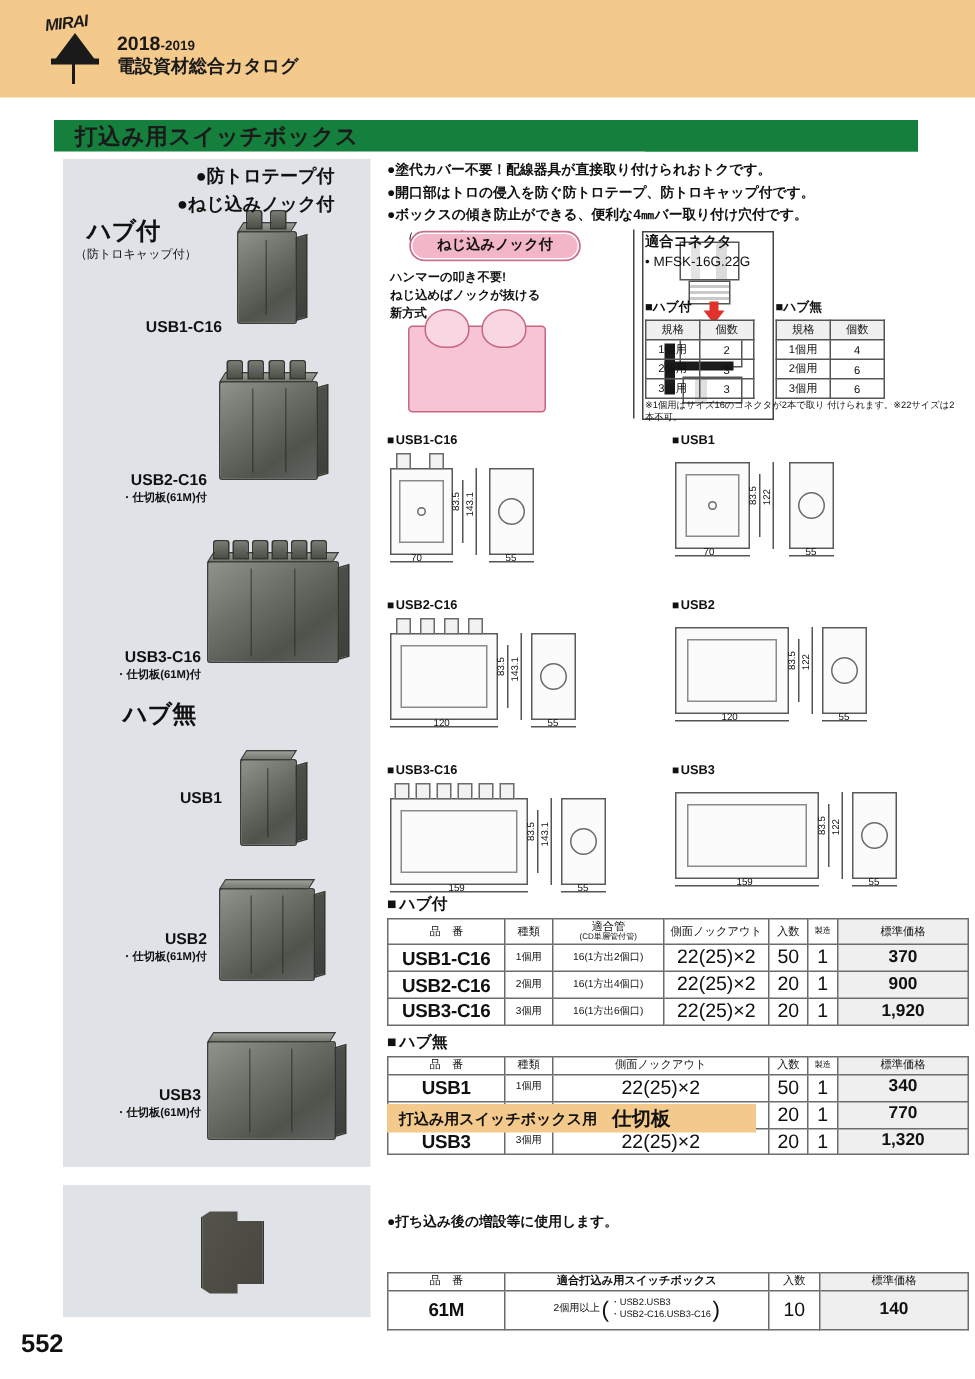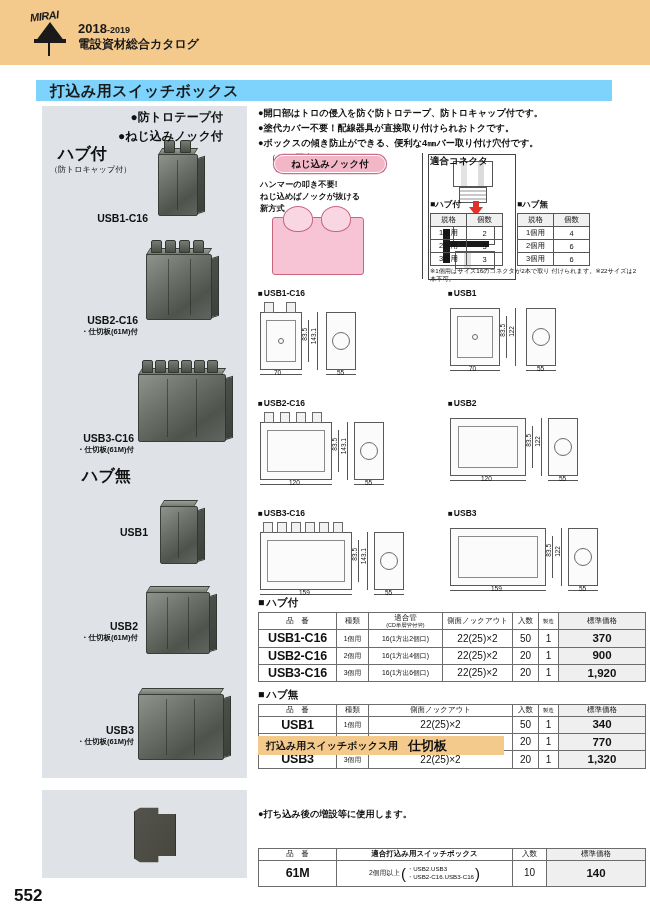--- a/index.html
+++ b/index.html
@@ -38,21 +38,21 @@
   .logo-year small { font-size:9px; }
   .logo-sub { font-size:12px; font-weight:bold; color:#1a1a1a; line-height:1.2; }
   .header-title {
     position:absolute; right:40px; top:16px;
     font-size:24px; font-weight:bold; color:#1a1a1a; letter-spacing:1px;
   }
 
   
   .sect-bar {
     position:absolute; left:36px; top:80px; width:576px; height:21px;
-    background:#7dd3fc;
+    background:#15803d;
   }
   .sect-bar .txt {
     position:absolute; left:14px; top:2px;
     font-size:15px; font-weight:bold; color:#1a1a1a; letter-spacing:0.5px;
   }
   .sect-bar-green {
     position:absolute; left:430px; top:80px; width:182px; height:21px;
     background:#0d9e4a;
   }
   .pse-badge {
@@ -235,21 +235,21 @@
   }
   table.data thead th { background:#ffffff; font-size:7.5px;margin-top:10px; }
   table.data td.model {
     font-size:12.5px; font-weight:bold; letter-spacing:-0.2px;
   }
   table.data td.price {
     font-size:11.5px; font-weight:bold; background:#efefef;
   }
   table.data th.pricehdr { background:#efefef; }
   table.data td.tiny { font-size:6.8px; }
-  table.data td.sm { font-size:10px; }
+  table.data td.sm { font-size:13px; }
   .hdr-sub { display:block; font-size:5.4px; line-height:1.05; }
 
   
   .sect-bar2 {
     position:absolute; left:258px; top:736px; width:246px; height:19px;
     background:#f4c98c;
   }
   .sect-bar2 .t1 { position:absolute; left:8px; top:3px; font-size:10px; font-weight:bold; color:#111; }
   .sect-bar2 .t2 { position:absolute; left:150px; top:1px; font-size:13px; font-weight:bold; color:#111; }
   .bottom-note {
@@ -387,22 +387,22 @@
   <div class="photo-panel-2">
     <div class="plate-img"></div>
   </div>
 
   <div class="left-bullets">
     <div>●防トロテープ付</div>
     <div>●ねじ込みノック付</div>
   </div>
 
   <div class="right-bullets">
+    <div>●塗代カバー不要！配線器具が直接取り付けられおトクです。</div>
     <div>●開口部はトロの侵入を防ぐ防トロテープ、防トロキャップ付です。</div>
-    <div>●塗代カバー不要！配線器具が直接取り付けられおトクです。</div>
     <div>●ボックスの傾き防止ができる、便利な4㎜バー取り付け穴付です。</div>
     <div class="indent">（ビス固定不要）</div>
   </div>
 
   <div class="knock-zone">
     <div class="knock-pill">
       <div class="t">ねじ込みノック付</div>
     </div>
     <div class="knock-desc">
       <div>ハンマーの叩き不要!</div>
@@ -421,20 +421,21 @@
       <div class="conn-bot"></div>
       <div class="conn-blk"></div>
       <div class="conn-blk2"></div>
       <div class="conn-lowtube"></div>
     </div>
   </div>
 
   <div class="spec-panel">
     <div class="spec-bracket"></div>
     <div class="spec-title">適合コネクタ</div>
+    <div class="spec-li">• MFSK-16G.22G</div>
 
     <div class="mini-tables">
       <div class="mini-wrap">
         <div class="mini-head">■ハブ付</div>
         <table class="mini">
           <tbody>
               <tr>
             <td>規格</td>
             <td>個数</td>
           </tr>

